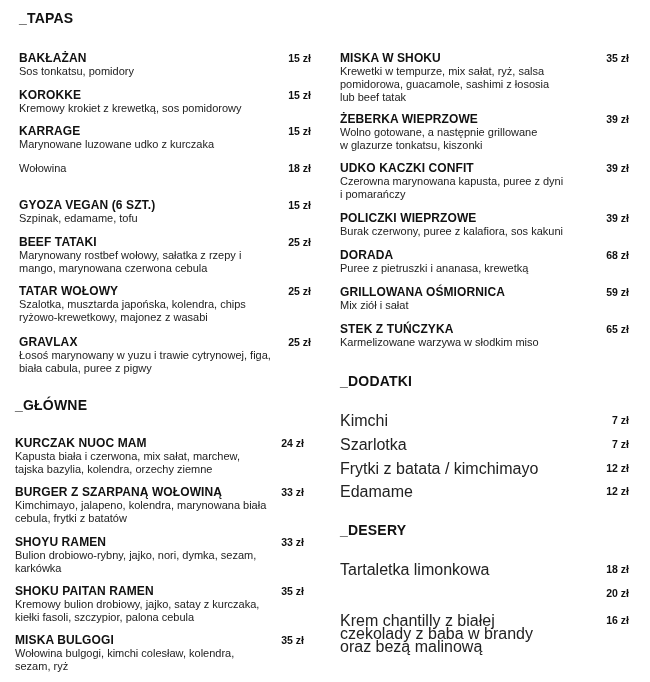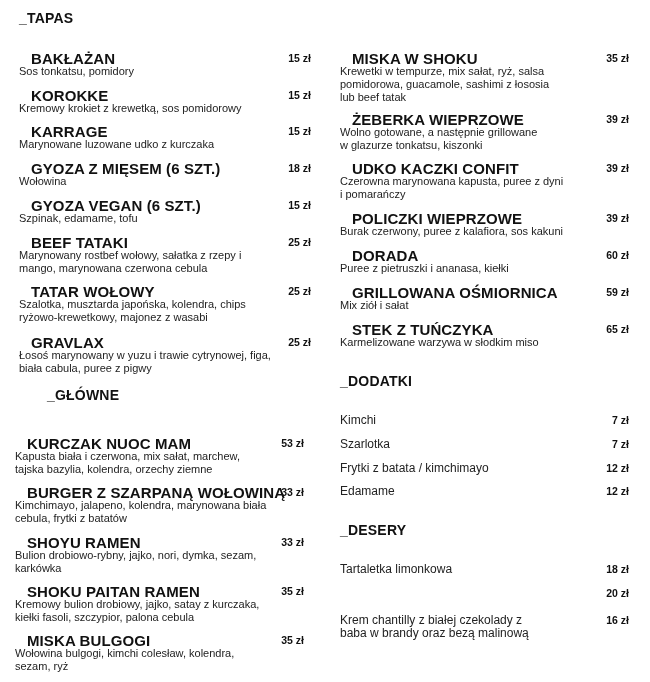--- a/index.html
+++ b/index.html
@@ -3,24 +3,24 @@
 <meta charset="utf-8">
 <style>
   html, body { margin: 0; padding: 0; background: #ffffff; }
   body { width: 650px; height: 682px; position: relative; overflow: hidden;
          font-family: "Liberation Sans", "DejaVu Sans", sans-serif; color: #1a1a1a; }
   .col { position: absolute; top: 0; }
   .col-left { left: 19px; width: 292px; }
   .col-right { left: 340px; width: 289px; }
   .section-title { position: absolute; font-weight: 700; font-size: 14px; letter-spacing: 0.2px; color: #111; }
   .item { position: absolute; left: 0; right: 0; }
-  .item-name { font-weight: 700; font-size: 15px; letter-spacing: 0.1px; line-height: 13px; color: #111; margin-left: 12px; }
+  .item-name { font-weight: 700; font-size: 12px; letter-spacing: 0.1px; line-height: 13px; color: #111; }
   .item-desc { font-size: 11px; line-height: 13px; color: #222; width: 255px; }
   .item-price { position: absolute; top: 0; right: 0; font-weight: 700; font-size: 10.5px; line-height: 13px; color: #111; }
-  .simple .item-label { font-size: 12px; line-height: 13px; color: #222; width: 250px; }
+  .simple .item-label { font-size: 16px; line-height: 13px; color: #222; width: 250px; }
 </style>
 </head>
 <body>
 
 <div class="col col-left">
   <div class="section-title" style="top:10px;">_TAPAS</div>
 
   <div class="item" style="top:52px;">
     <div class="item-name">BAKŁAŻAN</div>
     <div class="item-desc">Sos tonkatsu, pomidory</div>
@@ -30,21 +30,20 @@
     <div class="item-name">KOROKKE</div>
     <div class="item-desc">Kremowy krokiet z krewetką, sos pomidorowy</div>
     <div class="item-price">15 zł</div>
   </div>
   <div class="item" style="top:125px;">
     <div class="item-name">KARRAGE</div>
     <div class="item-desc">Marynowane luzowane udko z kurczaka</div>
     <div class="item-price">15 zł</div>
   </div>
   <div class="item" style="top:162px;">
-    <div class="item-name">GYOZA Z MIĘSEM (6 SZT.)</div>
     <div class="item-desc">Wołowina</div>
     <div class="item-price">18 zł</div>
   </div>
   <div class="item" style="top:199px;">
     <div class="item-name">GYOZA VEGAN (6 SZT.)</div>
     <div class="item-desc">Szpinak, edamame, tofu</div>
     <div class="item-price">15 zł</div>
   </div>
   <div class="item" style="top:236px;">
     <div class="item-name">BEEF TATAKI</div>
@@ -57,26 +56,26 @@
     <div class="item-price">25 zł</div>
   </div>
   <div class="item" style="top:336px;">
     <div class="item-name">GRAVLAX</div>
     <div class="item-desc">Łosoś marynowany w yuzu i trawie cytrynowej, figa, biała cabula, puree z pigwy</div>
     <div class="item-price">25 zł</div>
   </div>
 </div>
 
 <div class="col" style="left:15px; width:289px;">
-  <div class="section-title" style="top:387px;margin-left:32px;">_GŁÓWNE</div>
+  <div class="section-title" style="top:397px;">_GŁÓWNE</div>
 
   <div class="item" style="top:437px;">
     <div class="item-name">KURCZAK NUOC MAM</div>
     <div class="item-desc">Kapusta biała i czerwona, mix sałat, marchew, tajska bazylia, kolendra, orzechy ziemne</div>
-    <div class="item-price">53 zł</div>
+    <div class="item-price">24 zł</div>
   </div>
   <div class="item" style="top:486px;">
     <div class="item-name">BURGER Z SZARPANĄ WOŁOWINĄ</div>
     <div class="item-desc">Kimchimayo, jalapeno, kolendra, marynowana biała cebula, frytki z batatów</div>
     <div class="item-price">33 zł</div>
   </div>
   <div class="item" style="top:536px;">
     <div class="item-name">SHOYU RAMEN</div>
     <div class="item-desc">Bulion drobiowo-rybny, jajko, nori, dymka, sezam, karkówka</div>
     <div class="item-price">33 zł</div>
@@ -109,22 +108,22 @@
     <div class="item-desc" style="width:225px;">Czerowna marynowana kapusta, puree z dyni i pomarańczy</div>
     <div class="item-price">39 zł</div>
   </div>
   <div class="item" style="top:212px;">
     <div class="item-name">POLICZKI WIEPRZOWE</div>
     <div class="item-desc">Burak czerwony, puree z kalafiora, sos kakuni</div>
     <div class="item-price">39 zł</div>
   </div>
   <div class="item" style="top:249px;">
     <div class="item-name">DORADA</div>
-    <div class="item-desc">Puree z pietruszki i ananasa, kiełki</div>
-    <div class="item-price">60 zł</div>
+    <div class="item-desc">Puree z pietruszki i ananasa, krewetką</div>
+    <div class="item-price">68 zł</div>
   </div>
   <div class="item" style="top:286px;">
     <div class="item-name">GRILLOWANA OŚMIORNICA</div>
     <div class="item-desc">Mix ziół i sałat</div>
     <div class="item-price">59 zł</div>
   </div>
   <div class="item" style="top:323px;">
     <div class="item-name">STEK Z TUŃCZYKA</div>
     <div class="item-desc">Karmelizowane warzywa w słodkim miso</div>
     <div class="item-price">65 zł</div>

